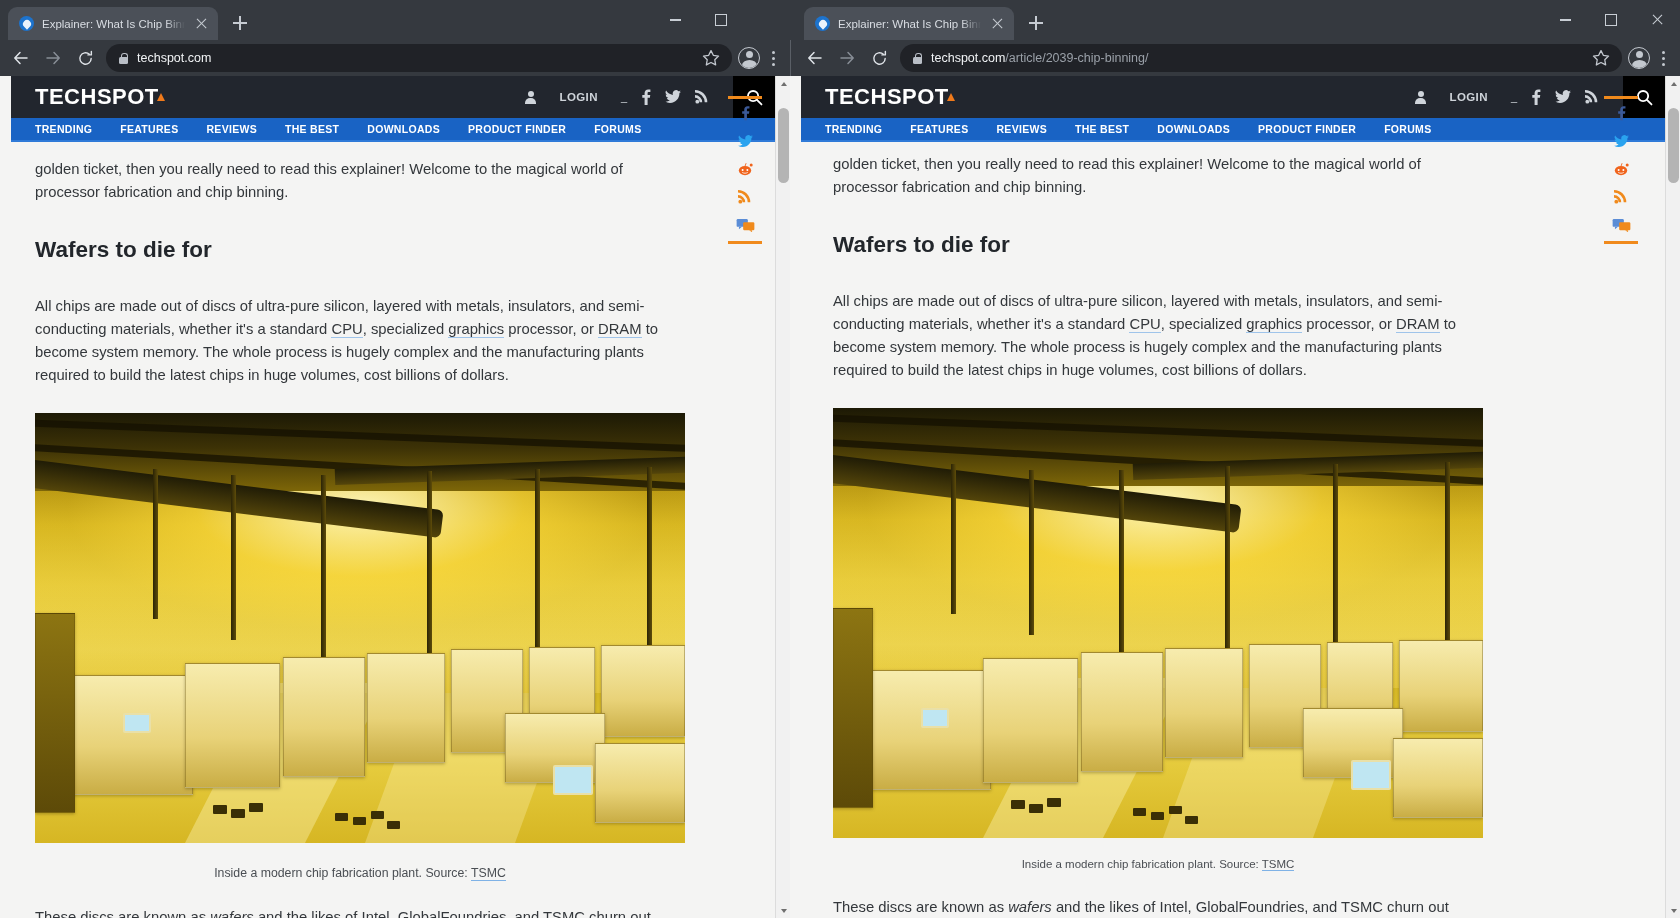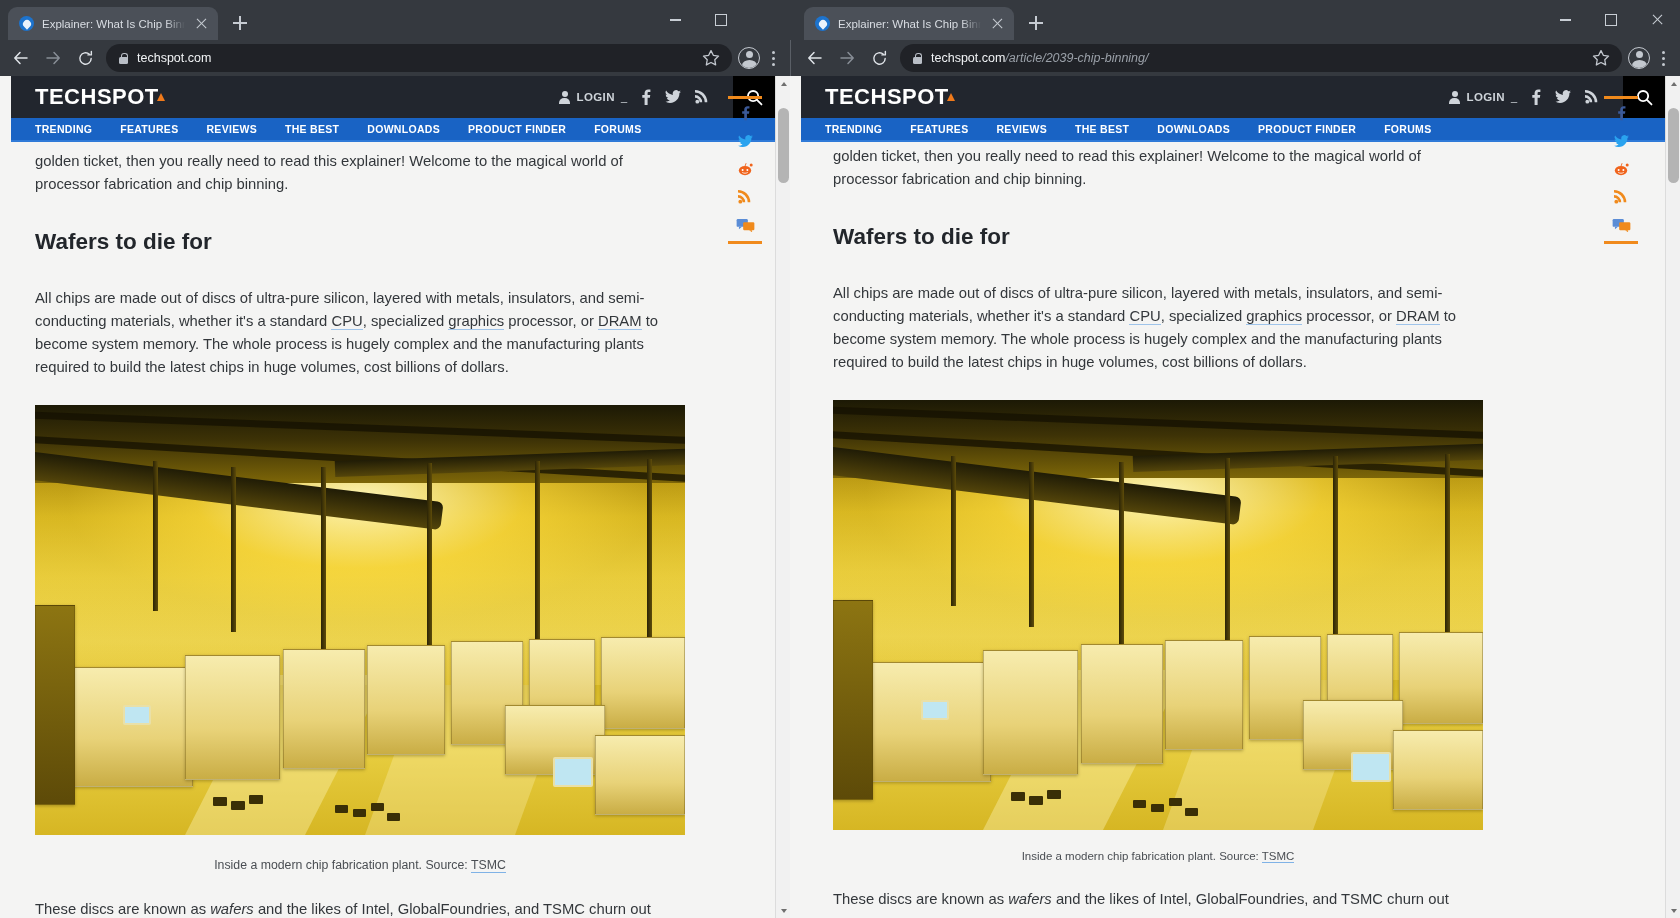--- a/index.html
+++ b/index.html
@@ -74,21 +74,21 @@
   .lock { width: 9px; height: 11px; flex: 0 0 auto; position: relative; }
   .lock::before {
     content:""; position: absolute; left: 0; bottom: 0; width: 9px; height: 7px;
     background: #b9bec6; border-radius: 1.5px;
   }
   .lock::after {
     content:""; position: absolute; left: 2px; top: 0; width: 5px; height: 6px;
     border: 1.4px solid #b9bec6; border-bottom: none; border-radius: 3px 3px 0 0;
   }
   .url { font-size: 12.5px; color: #f1f3f5; white-space: nowrap; overflow: hidden; flex: 1 1 auto; }
-  .url .path { color: #9aa0a8; font-style: italic; }
+  .url .path { color: #9aa0a8; }
   .star { width: 22px; height: 22px; flex: 0 0 auto; cursor: pointer; }
   .menudots { width: 22px; height: 28px; display:flex; flex-direction: column; align-items:center; justify-content:center; gap: 3px; cursor: pointer; flex:0 0 auto;}
   .menudots i { width: 3px; height: 3px; border-radius: 50%; background: #c3c8cf; display:block;}
   .avatar-ic { width: 22px; height: 22px; border-radius: 50%; border: 1.5px solid #c3c8cf; position: relative; overflow: hidden; flex:0 0 auto; cursor:pointer;}
   .avatar-ic::before { content:""; position:absolute; left: 6.5px; top: 3px; width: 7px; height: 7px; border-radius: 50%; background: #c3c8cf;}
   .avatar-ic::after { content:""; position:absolute; left: 2.5px; top: 12px; width: 15px; height: 11px; border-radius: 50% 50% 0 0; background: #c3c8cf;}
 
   
   .viewport { flex: 1 1 auto; position: relative; background: #f4f4f3; overflow: hidden; display: flex; }
   .pagecol { flex: 1 1 auto; position: relative; overflow: hidden; padding-left: 11px; }
@@ -98,21 +98,21 @@
     height: 42px; background: #22262e; display: flex; align-items: center;
     padding-left: 24px; position: relative;
   }
   .logo { font-size: 22px; font-weight: 700; color: #fff; letter-spacing: 0.5px; position: relative; }
   .logo .tri {
     position: absolute; width: 0; height: 0; top: 50%; margin-top: -4px;
     border-left: 4.5px solid transparent; border-right: 4.5px solid transparent;
     border-bottom: 8px solid #f07a1b;
   }
   .hdr-right { margin-left: auto; display: flex; align-items: center; gap: 14px; padding-right: 0; height: 42px;}
-  .login { display: flex; align-items: center; gap: 6px; cursor: pointer; }
+  .login { display: flex; align-items: center; gap: 23px; cursor: pointer; }
   .person-ic { width: 11px; height: 13px; position: relative; }
   .person-ic::before { content:""; position:absolute; left:3px; top:0; width:6px; height:6px; border-radius:50%; background:#cfd4da;}
   .person-ic::after { content:""; position:absolute; left:0; top:7px; width:11px; height:6px; border-radius:5px 5px 0 0; background:#cfd4da;}
   .login-text { font-size: 11.5px; color: #cfd4da; font-weight: 600; letter-spacing: .4px;}
   .soc { color: #cfd4da; cursor: pointer; display:flex; align-items:center;}
   .search-box {
     width: 42px; height: 42px; background: #000; display: flex; align-items: center;
     justify-content: center; margin-left: 10px; cursor: pointer;
   }
   .site-nav {
@@ -121,21 +121,21 @@
   }
   .site-nav .navitem {
     font-size: 10.5px; font-weight: 700; color: #fff; letter-spacing: .3px;
     margin-right: 28px; cursor: pointer; white-space: nowrap;
   }
 
   
   .article { padding: 0 0 0 24px; position: relative; }
   .p {
     font-size: 14.8px; line-height: 23px; color: #33373b; max-width: 650px;
-    margin-top: 8px;
+    margin-top: 16px;
   }
   .p.second { margin-top: 32px; }
   a.ilink { color: #33373b; text-decoration: none; border-bottom: 1px solid #9fc4ea; cursor: pointer; }
   h2.heading {
     font-size: 22.5px; font-weight: 700; color: #22262b; margin-top: 33px;
   }
   .figure { margin-top: 26px; }
   .figure-img {
     width: 650px; height: 430px; position: relative; overflow: hidden;
     background: #7b6305;

